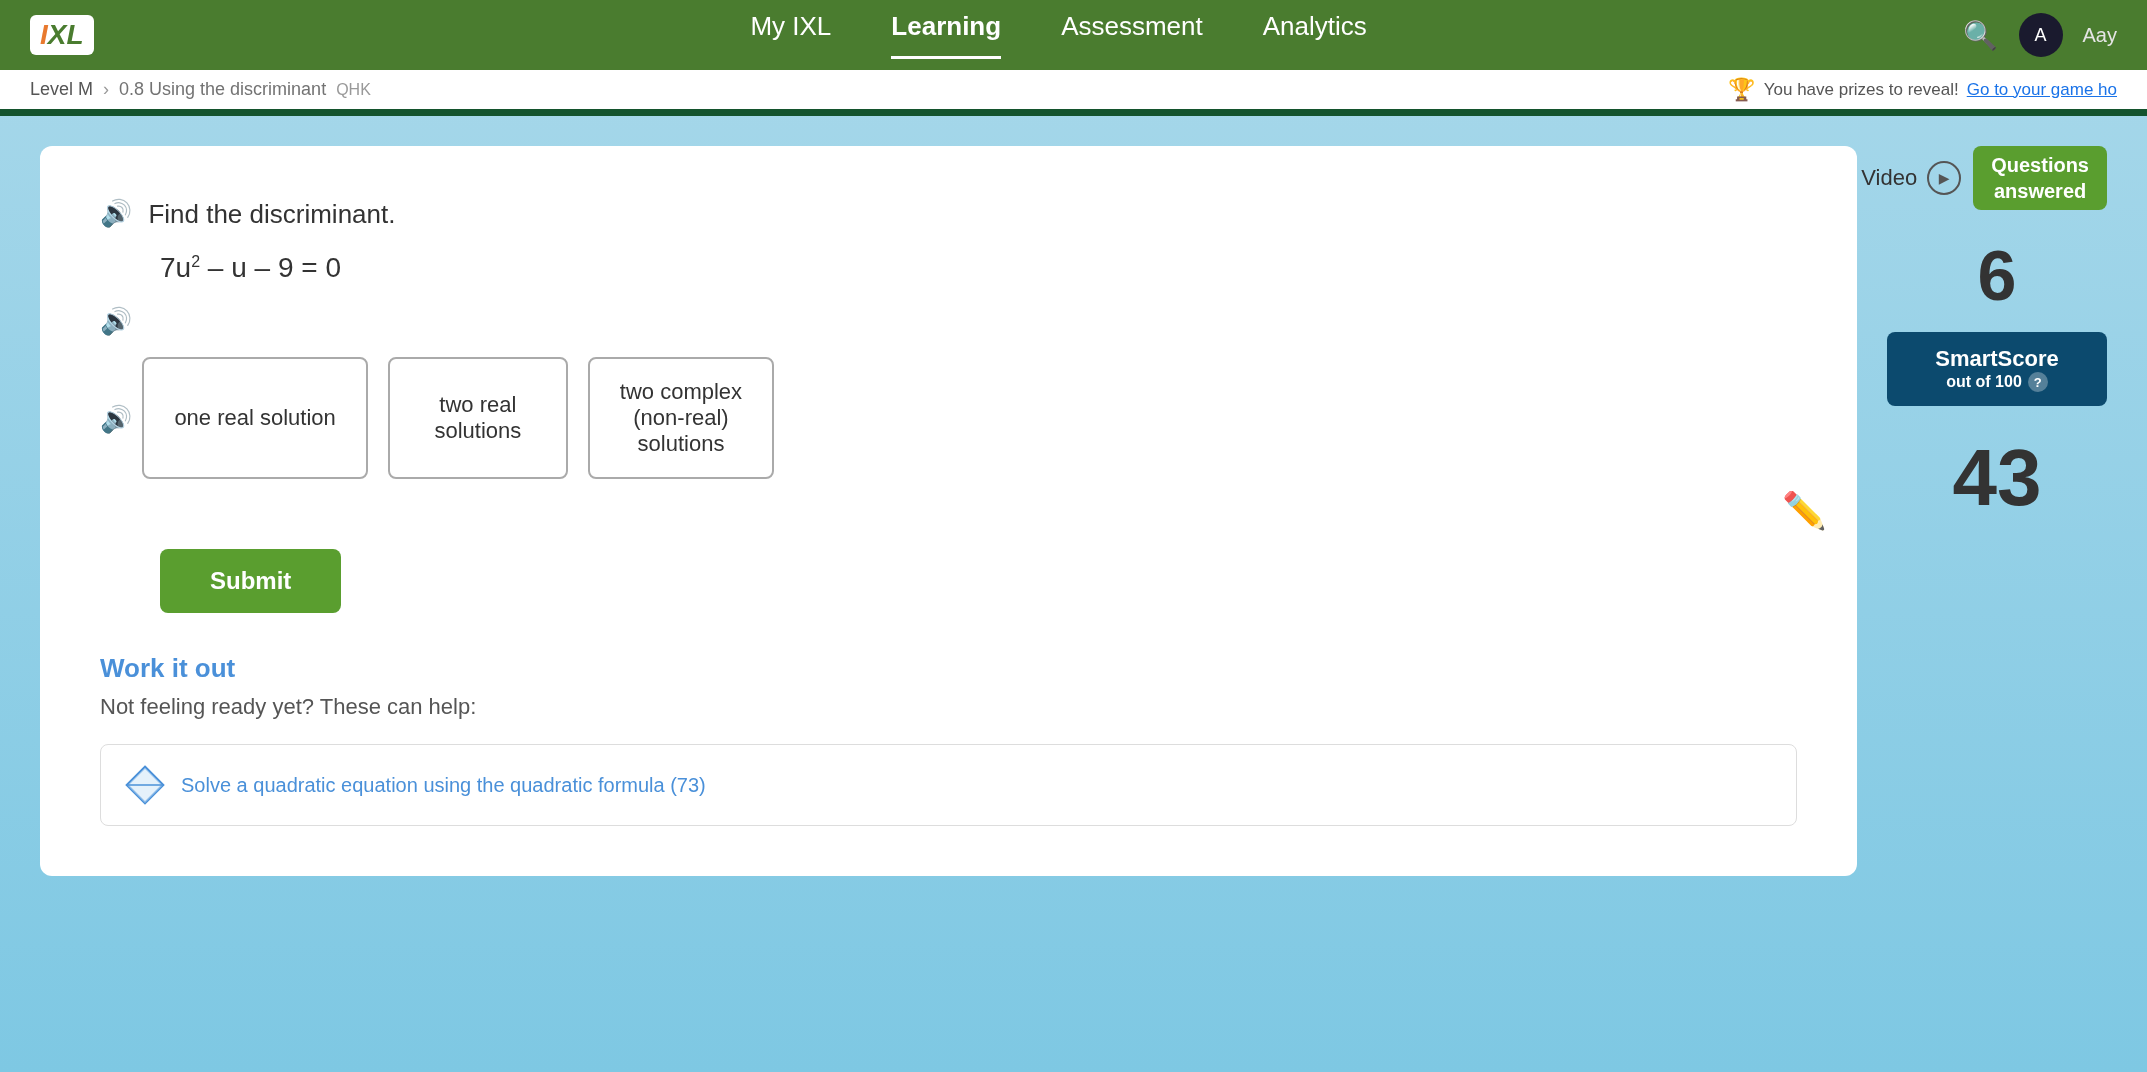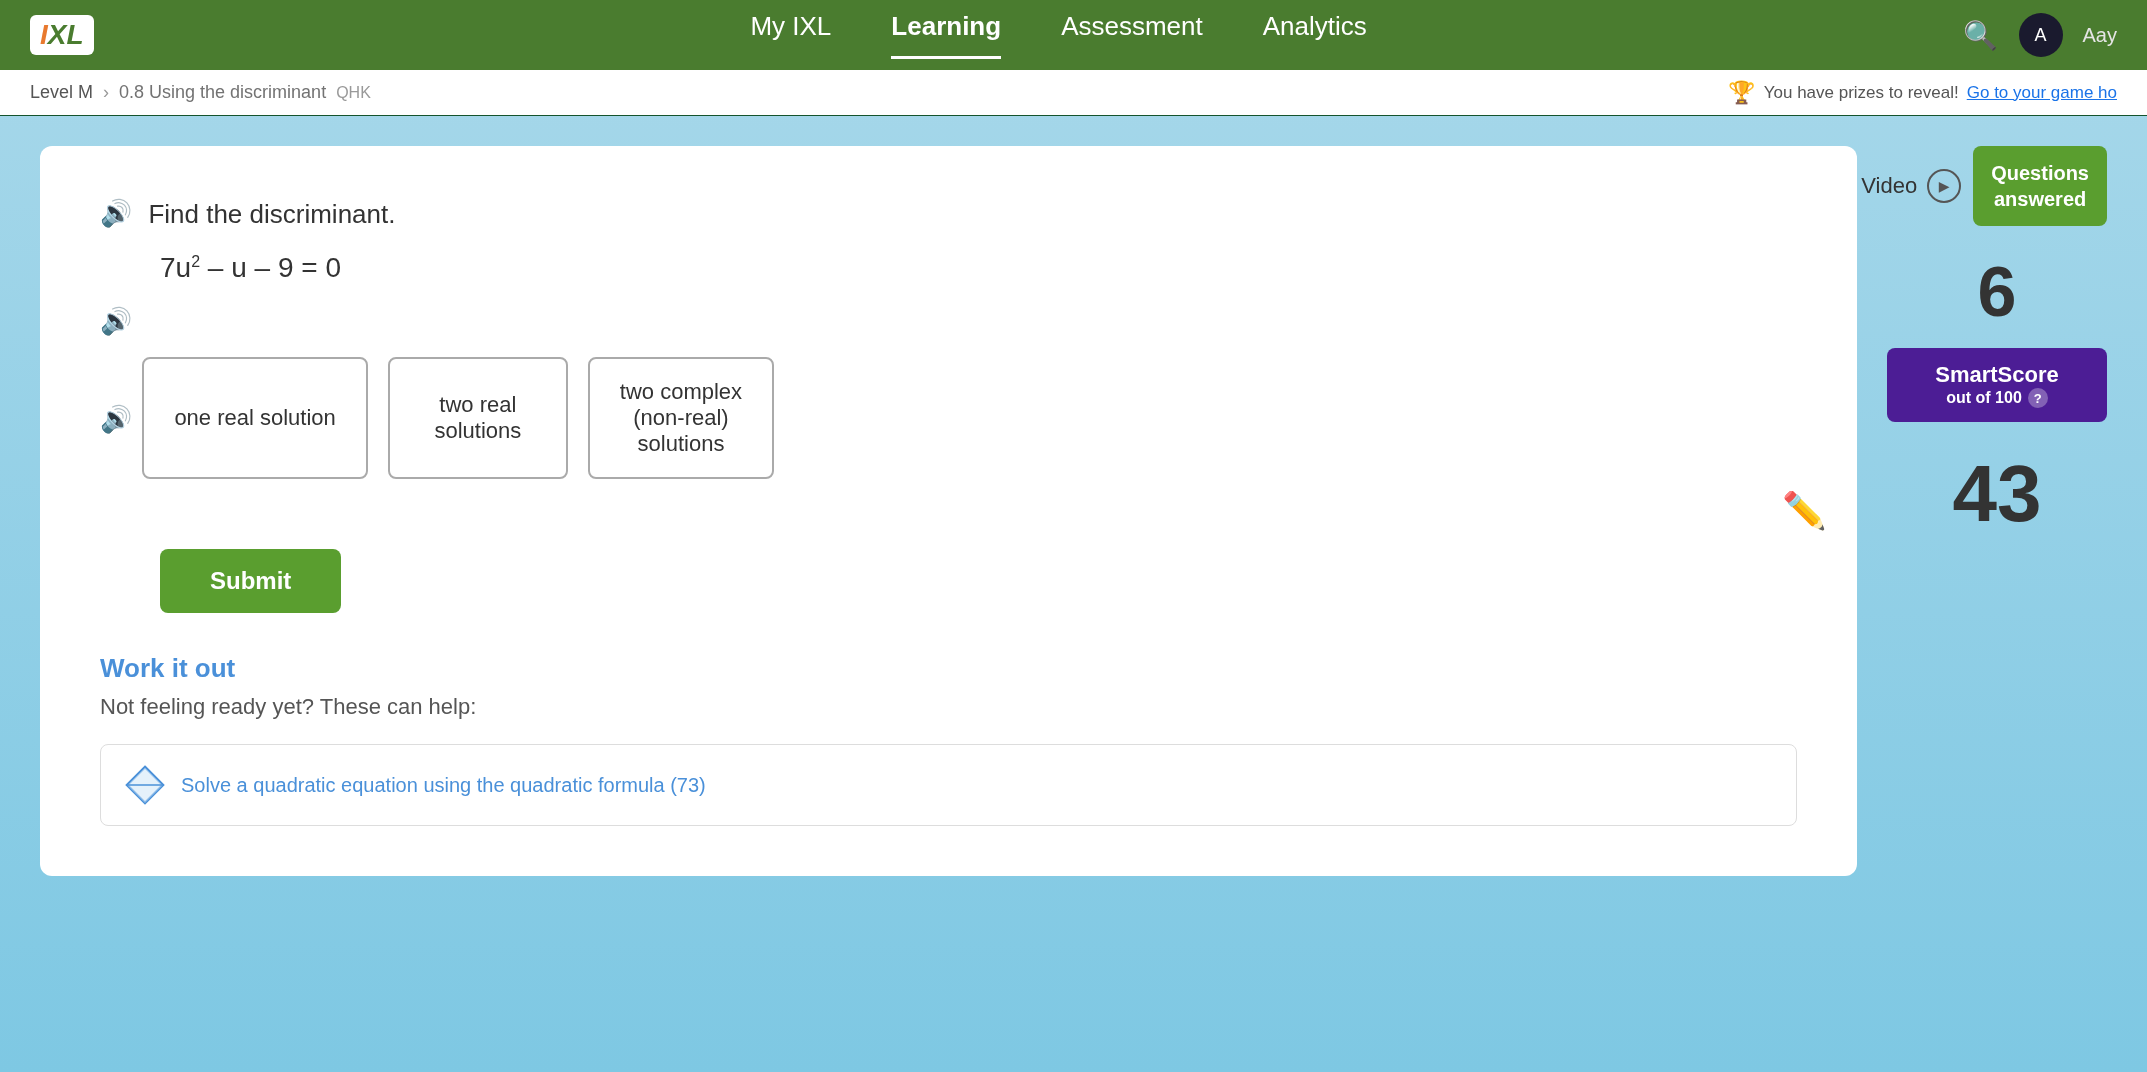--- a/index.html
+++ b/index.html
@@ -234,38 +234,38 @@
       justify-content: center;
       font-size: 14px;
       color: #555;
     }
 
     .questions-answered-btn {
       background: #5a9e2f;
       color: white;
       border: none;
       border-radius: 8px;
-      padding: 14px 18px;
+      padding: 6px 18px;
       font-size: 20px;
       font-weight: bold;
       text-align: center;
       cursor: pointer;
       line-height: 1.3;
     }
 
     .score-number {
       font-size: 70px;
       font-weight: 900;
       color: #333;
       text-align: center;
       margin-top: 10px;
     }
 
     .smart-score-box {
-      background: #4c1d95;
+      background: #0c4a6e;
       color: white;
       border-radius: 8px;
       padding: 14px 18px;
       text-align: center;
       font-size: 18px;
       font-weight: bold;
     }
     .smart-score-label { font-size: 22px; }
     .smart-score-sub { font-size: 16px; display: flex; align-items: center; justify-content: center; gap: 6px; }
     .info-circle {
@@ -314,21 +314,21 @@
   </div>
   <div class="nav-right">
     <span class="search-icon-nav">🔍</span>
     <div class="user-avatar">
       <span>A</span>
     </div>
     <span class="user-name">Aay</span>
   </div>
 </nav>
 
-<div style="background:white; display:flex; align-items:center; justify-content:space-between; padding: 0 30px; height: 46px; border-bottom: 1px solid #14532d;">
+<div style="background:white; display:flex; align-items:center; justify-content:space-between; padding: 0 30px; height: 46px; border-bottom: 7px solid #14532d;">
   <div class="breadcrumb-bar" style="background:transparent; border:none; height:auto; padding:0; gap:10px;">
     <span style="color:#555; font-size:18px; cursor:pointer;">Level M</span>
     <span class="breadcrumb-separator">›</span>
     <span class="breadcrumb-current">0.8 Using the discriminant</span>
     <span class="breadcrumb-code">QHK</span>
   </div>
   <div style="display:flex; align-items:center; gap:8px;">
     <span class="trophy-icon">🏆</span>
     <span style="font-size:17px; color:#555;">You have prizes to reveal!</span>
     <a class="prize-link" href="#" style="font-size:17px;">Go to your game ho</a>

